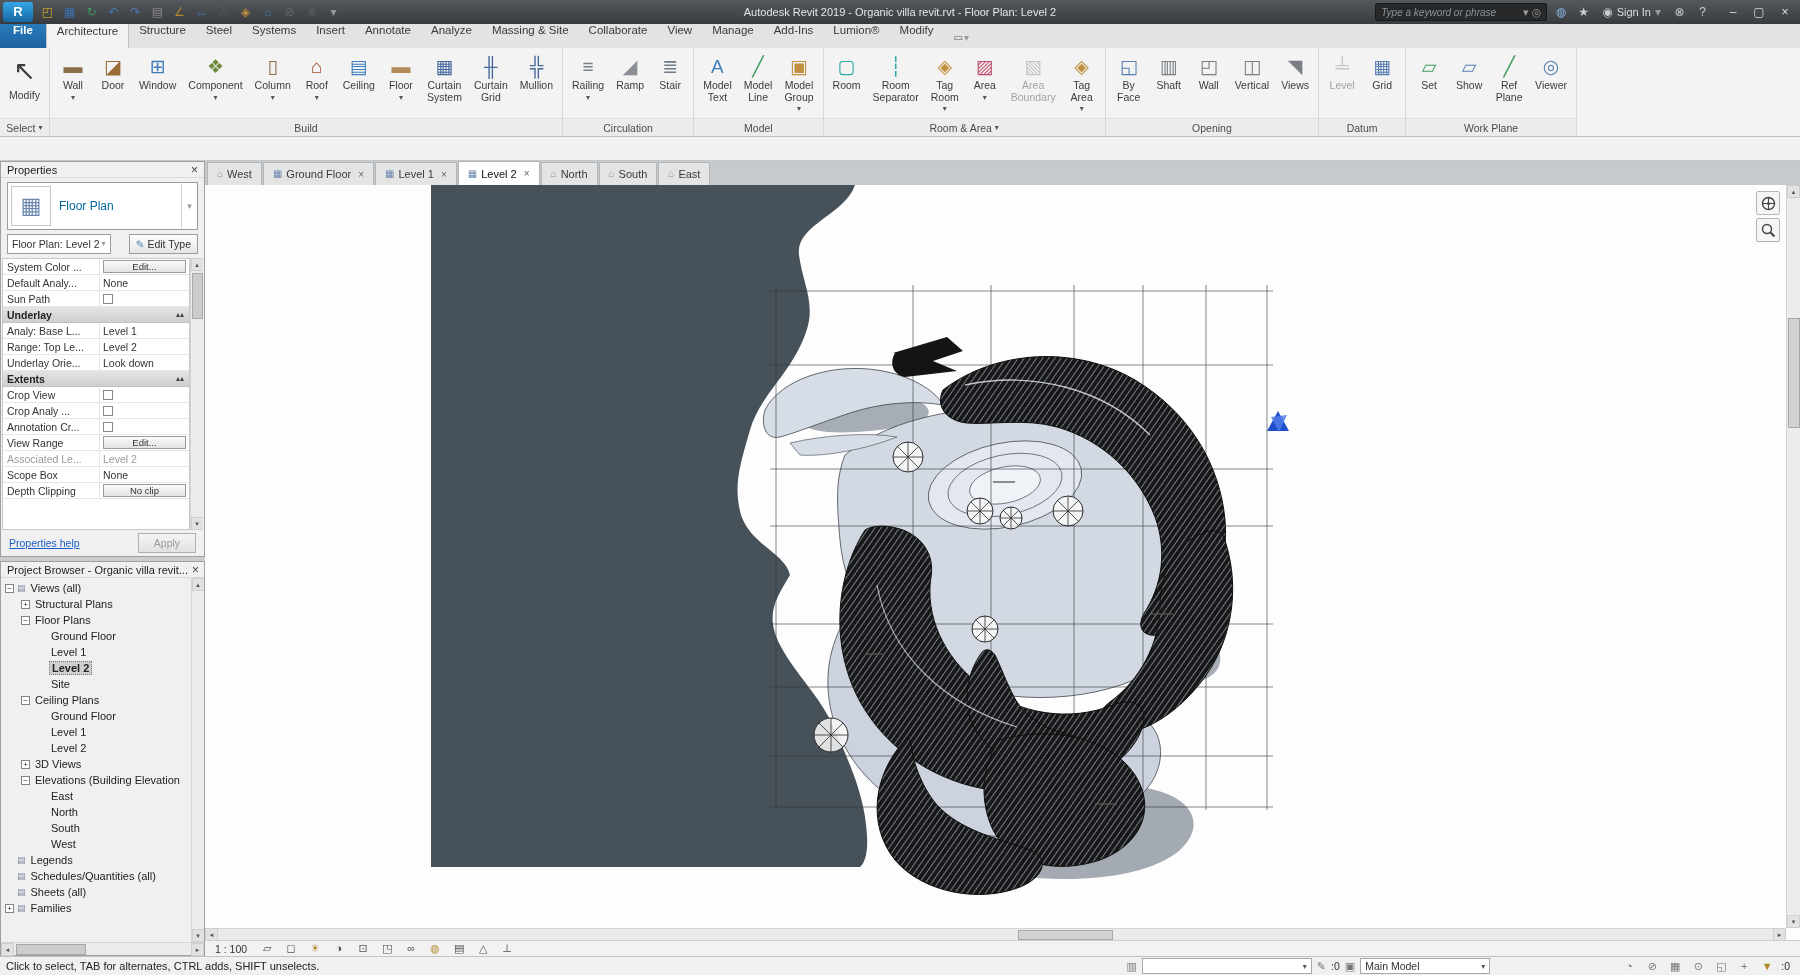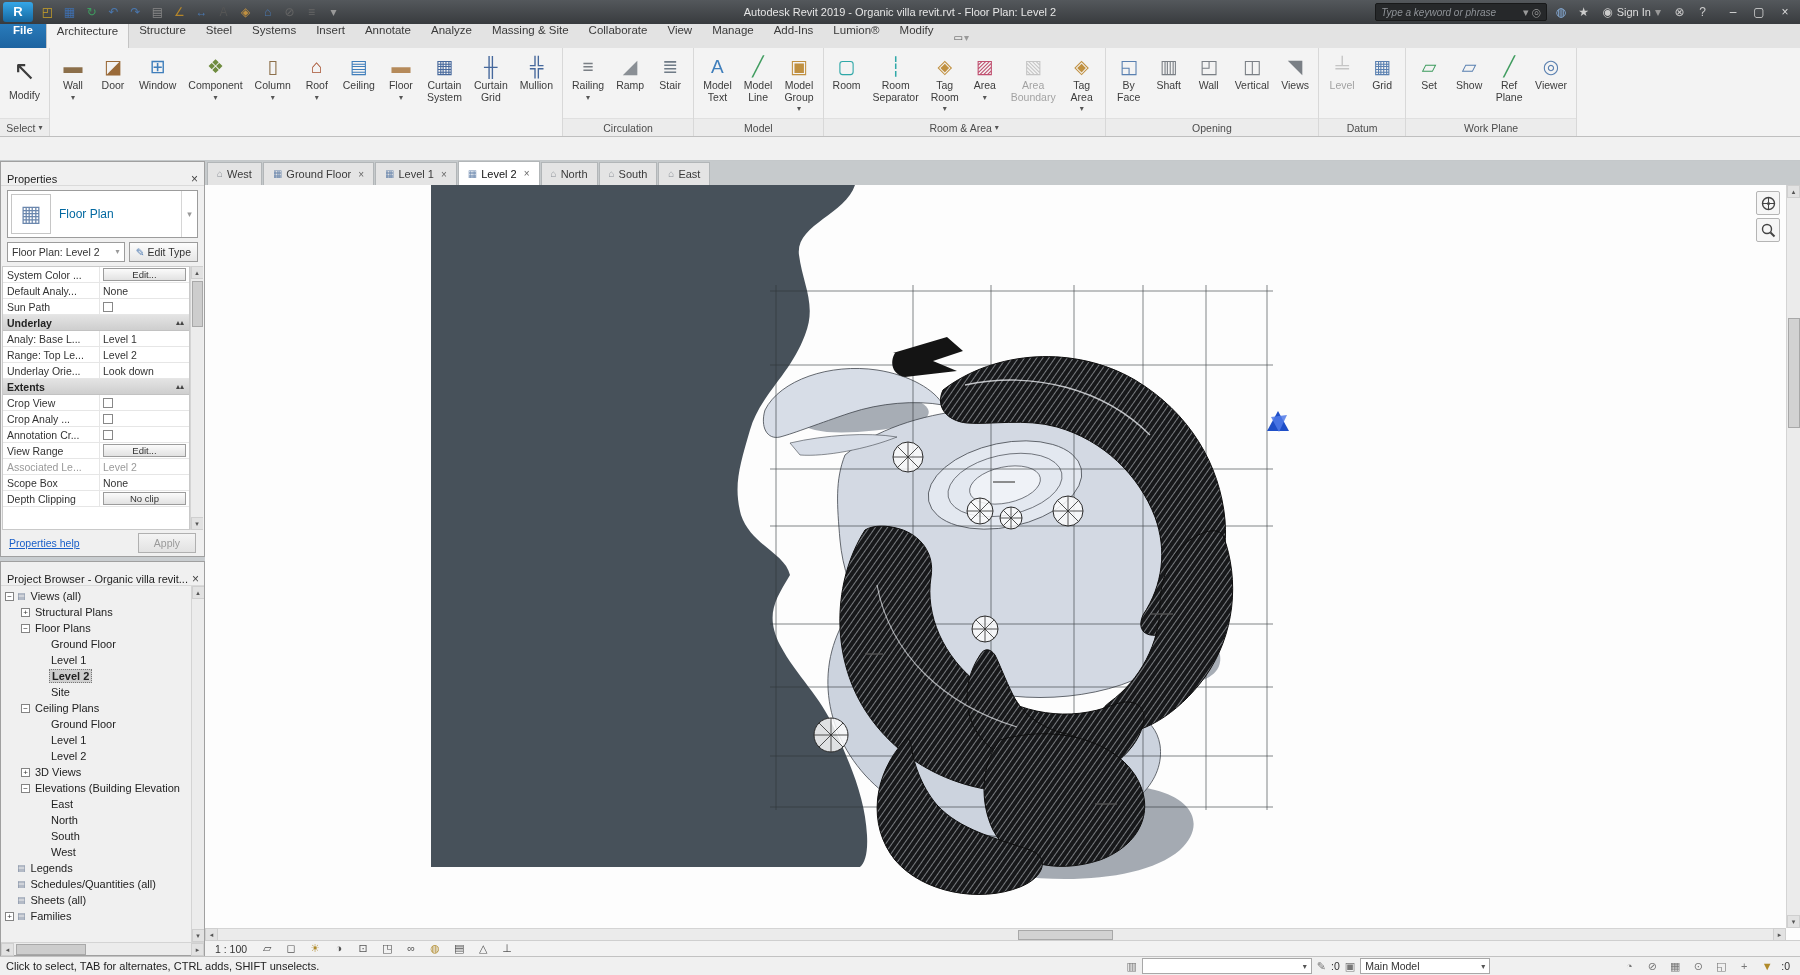--- a/index.html
+++ b/index.html
@@ -43,27 +43,27 @@
 .farrow{font-size:8px;color:#555}
 
 
 .optionsbar{position:absolute;top:137px;left:0;width:1800px;height:24px;background:#f1f1f1;border-bottom:1px solid #c4c8ca}
 
 
 .workspace{position:absolute;top:161px;left:0;width:1800px;height:795px;background:#c9cdd0}
 .panelbox{position:absolute;left:0;width:205px;background:#f0f0f0;border:1px solid #a0a0a0;display:flex;flex-direction:column}
 .props{top:0;height:396px}
 .browser{top:400px;height:395px}
-.panelhdr{height:24px;flex:none;display:flex;align-items:flex-end;padding:0 6px;font-size:11px;color:#222;border-bottom:1px solid #dadada;white-space:nowrap;overflow:hidden}
+.panelhdr{height:16px;flex:none;display:flex;align-items:center;padding:0 6px;font-size:11px;color:#222;border-bottom:1px solid #dadada;white-space:nowrap;overflow:hidden}
 .panelhdr .x{margin-left:auto;font-size:12px;color:#444;padding-left:4px}
 .typebox{margin:4px 6px;height:48px;flex:none;background:#fff;border:1px solid #9c9c9c;display:flex;align-items:center}
 .typethumb{width:40px;height:40px;margin:3px;border:1px solid #c6c6c6;display:flex;align-items:center;justify-content:center;font-size:22px;background:#fff}
 .typelabel{font-size:12px;color:#0369a1;flex:1;padding-left:5px}
 .typecaret{width:16px;align-self:stretch;display:flex;align-items:center;justify-content:center;border-left:1px solid #d6d6d6;color:#555;font-size:9px}
-.selrow{display:flex;gap:4px;margin:0 6px 4px;align-items:center;flex:none}
+.selrow{display:flex;gap:18px;margin:0 6px 4px;align-items:center;flex:none}
 .instsel{flex:1;height:20px;background:#fff;border:1px solid #9c9c9c;display:flex;align-items:center;padding:0 4px;font-size:10.5px;white-space:nowrap;overflow:hidden}
 .instsel .c{margin-left:auto;font-size:8px;color:#555}
 .edittype{height:20px;border:1px solid #9c9c9c;background:linear-gradient(#fdfdfd,#e6e6e6);display:flex;align-items:center;gap:3px;padding:0 6px;font-size:10.5px;white-space:nowrap}
 .gridwrap{flex:1;position:relative;margin:0 1px;overflow:hidden}
 .pgrid{position:absolute;left:0;top:0;right:13px;bottom:0;background:#fff;border:1px solid #c9c9c9}
 .prow{display:flex;height:16px;border-bottom:1px solid #e6e6e6;align-items:center;background:#fff}
 .plab{width:97px;align-self:stretch;display:flex;align-items:center;padding-left:4px;color:#333;font-size:10.5px;border-right:1px solid #e6e6e6;overflow:hidden;white-space:nowrap}
 .pval{flex:1;align-self:stretch;display:flex;align-items:center;padding:0 3px;overflow:hidden}
 .pvtext{font-size:10.5px;white-space:nowrap}
 .pbtn{flex:1;height:13px;border:1px solid #9c9c9c;background:linear-gradient(#fbfbfb,#e2e2e2);font-size:9.5px;display:flex;align-items:center;justify-content:center}
@@ -294,20 +294,23 @@
           </div>
           <div class="rbtn">
             <span class="ricon gicon" style="color: rgb(70, 104, 156);">╫</span>
             <div class="rlabel">Curtain
 Grid</div>
           </div>
           <div class="rbtn">
             <span class="ricon gicon" style="color: rgb(70, 104, 156);">╬</span>
             <div class="rlabel">Mullion</div>
           </div>
+        </div>
+        <div class="rfoot">
+          <span>Build</span>
         </div>
       </div>
       <div class="rpanel">
         <div class="rbtns">
           <div class="rbtn">
             <span class="ricon gicon" style="color: rgb(122, 127, 133);">≡</span>
             <div class="rlabel">Railing</div>
             <span class="rarrow">▾</span>
           </div>
           <div class="rbtn">

